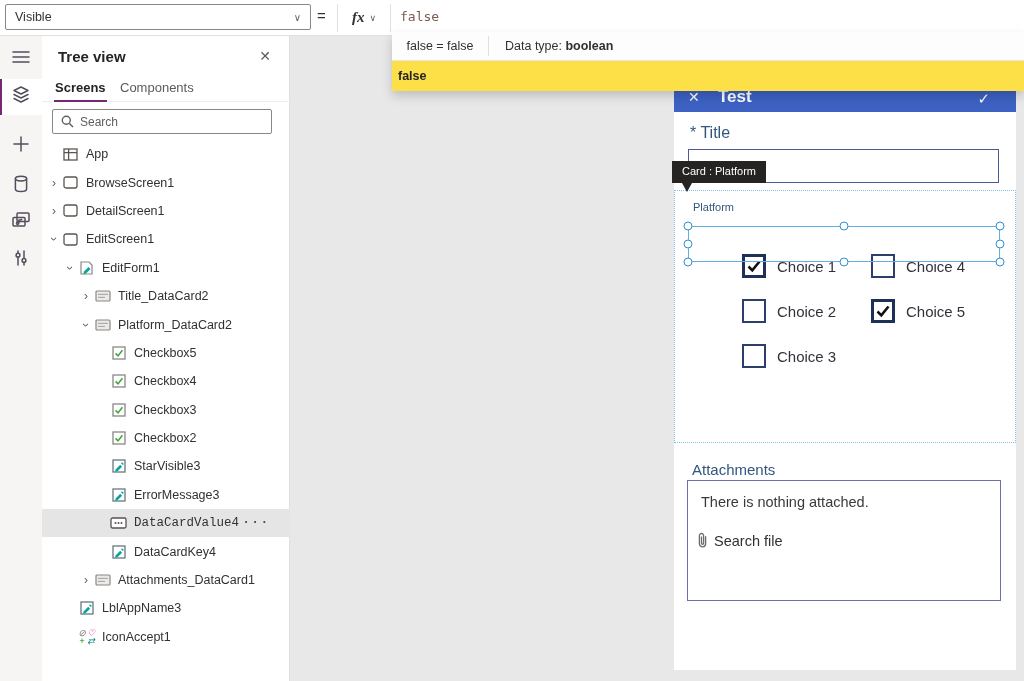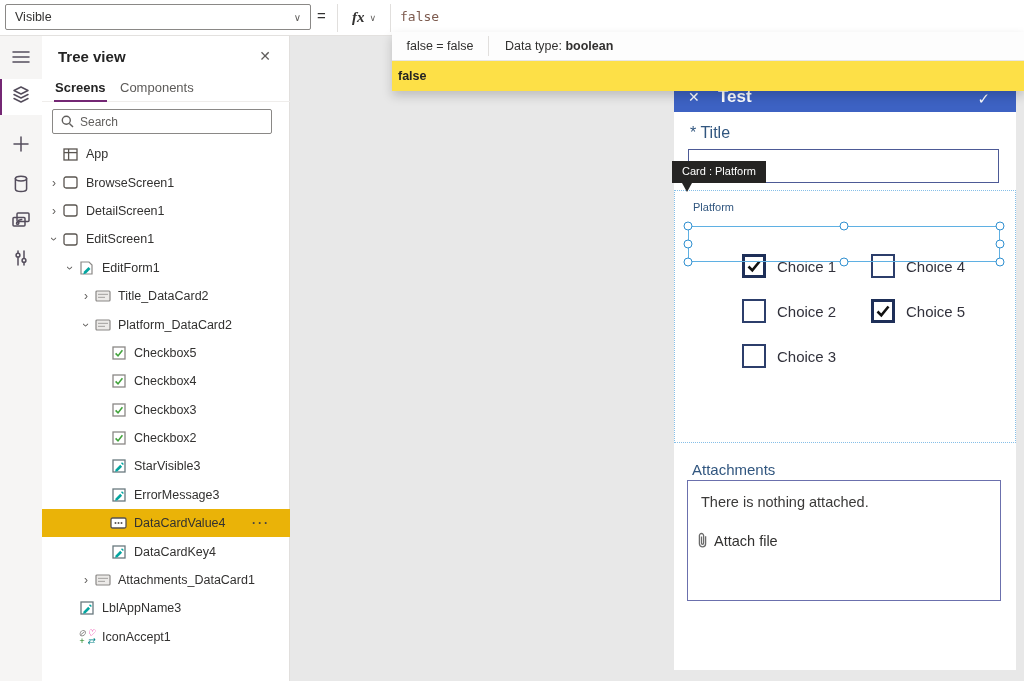--- a/index.html
+++ b/index.html
@@ -40,21 +40,21 @@
   .tabs{position:absolute;left:0;top:44px;width:248px;height:22px;border-bottom:1px solid #efedeb;}
   .tab{position:absolute;top:0;font-size:13px;cursor:pointer;}
   .tab.active{left:13px;color:#242424;font-weight:bold;}
   .tab.active::after{content:"";position:absolute;left:-1px;right:-1px;bottom:-7px;height:2px;background:#742774;}
   .tab.inactive{left:78px;color:#5c5a58;}
   .search{position:absolute;left:10px;top:73px;width:220px;height:25px;border:1px solid #8a8886;border-radius:2px;display:flex;align-items:center;padding:0 8px;gap:6px;background:#fff;}
   .search input{border:none;outline:none;font-size:12px;color:#323130;width:160px;font-family:"Liberation Sans",sans-serif;}
   .search input::placeholder{color:#605e5c;}
   .tree-list{position:absolute;left:0;top:104px;width:248px;}
   .tree-row{height:28.4px;display:flex;align-items:center;font-size:12.5px;color:#323130;cursor:pointer;position:relative;}
-  .tree-row.selected{background:#eab308;}
+  .tree-row.selected{background:#e5e5e5;font-family:Liberation Mono, monospace;}
   .tree-row .chev{width:16px;flex:0 0 16px;display:flex;justify-content:center;font-size:12px;color:#605e5c;}
   .tree-row .chev.down{transform:rotate(90deg);}
   .tree-row .ticon{width:17px;height:17px;flex:0 0 17px;margin-right:7px;display:flex;align-items:center;justify-content:center;}
   .tree-row .more{position:absolute;right:20px;color:#484644;letter-spacing:2px;font-weight:bold;font-size:12px;}
   .iconset{display:grid;grid-template-columns:9px 9px;font-size:9px;line-height:8px;font-style:normal;text-align:center;}
 
   
   .canvas{position:absolute;left:674px;top:84px;width:342px;height:586px;background:#fff;z-index:1;}
   .form-header{position:absolute;left:0;top:0;width:342px;height:28px;background:#3d62c3;color:#fff;cursor:pointer;}
   .form-header .hx{position:absolute;left:14px;top:5px;font-size:14px;}
@@ -412,18 +412,18 @@
       </div>
   </div>
 
   <div class="attach-label">Attachments</div>
   <div class="attach-box">
     <div class="attach-empty">There is nothing attached.</div>
     <div class="attach-row">
       <svg width="11" height="17" viewBox="0 0 11 17">
           <path d="M8.6 4.2 v7.6 a3.1 3.1 0 0 1 -6.2 0 V3.6 a2.1 2.1 0 0 1 4.2 0 V11.2 a1.05 1.05 0 0 1 -2.1 0 V4.6" fill="none" stroke="#6a6a6a" stroke-width="1.3"></path>
         </svg>
-      <span>Attach file</span>
+      <span>Search file</span>
     </div>
   </div>
 </div>
 
 <div class="tooltip">Card : Platform</div>
 
 </body></html>

